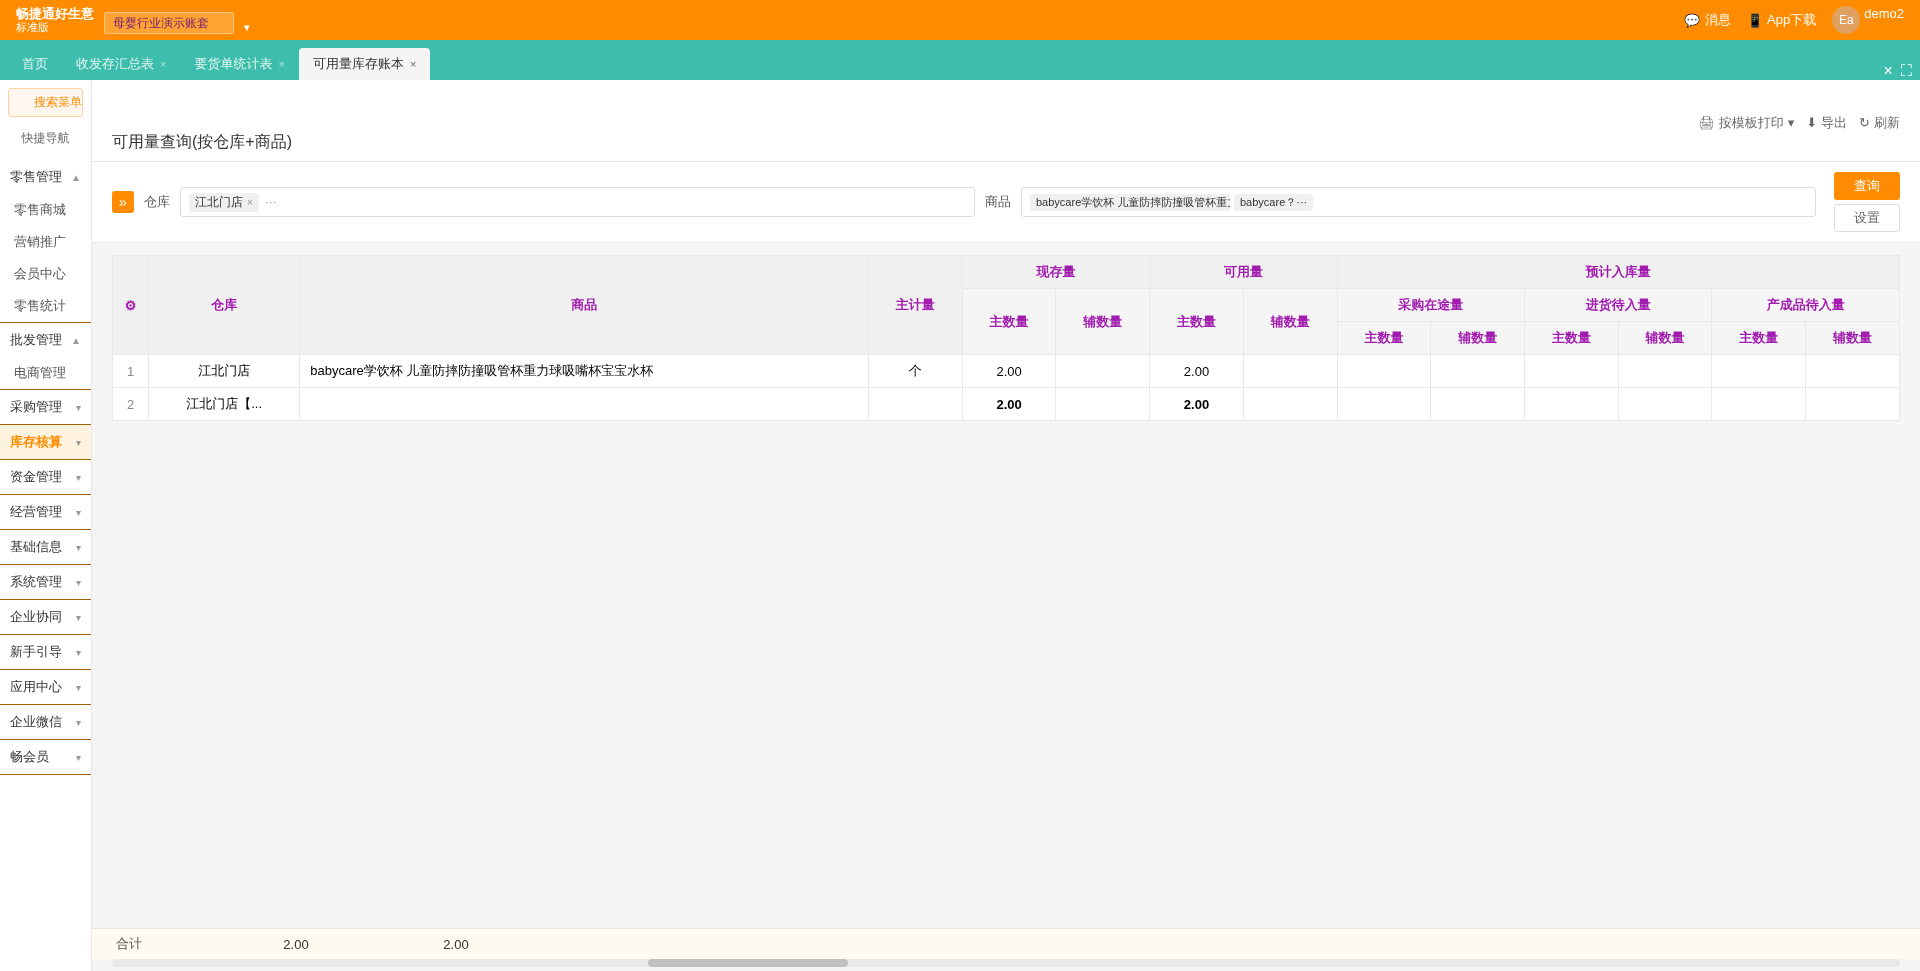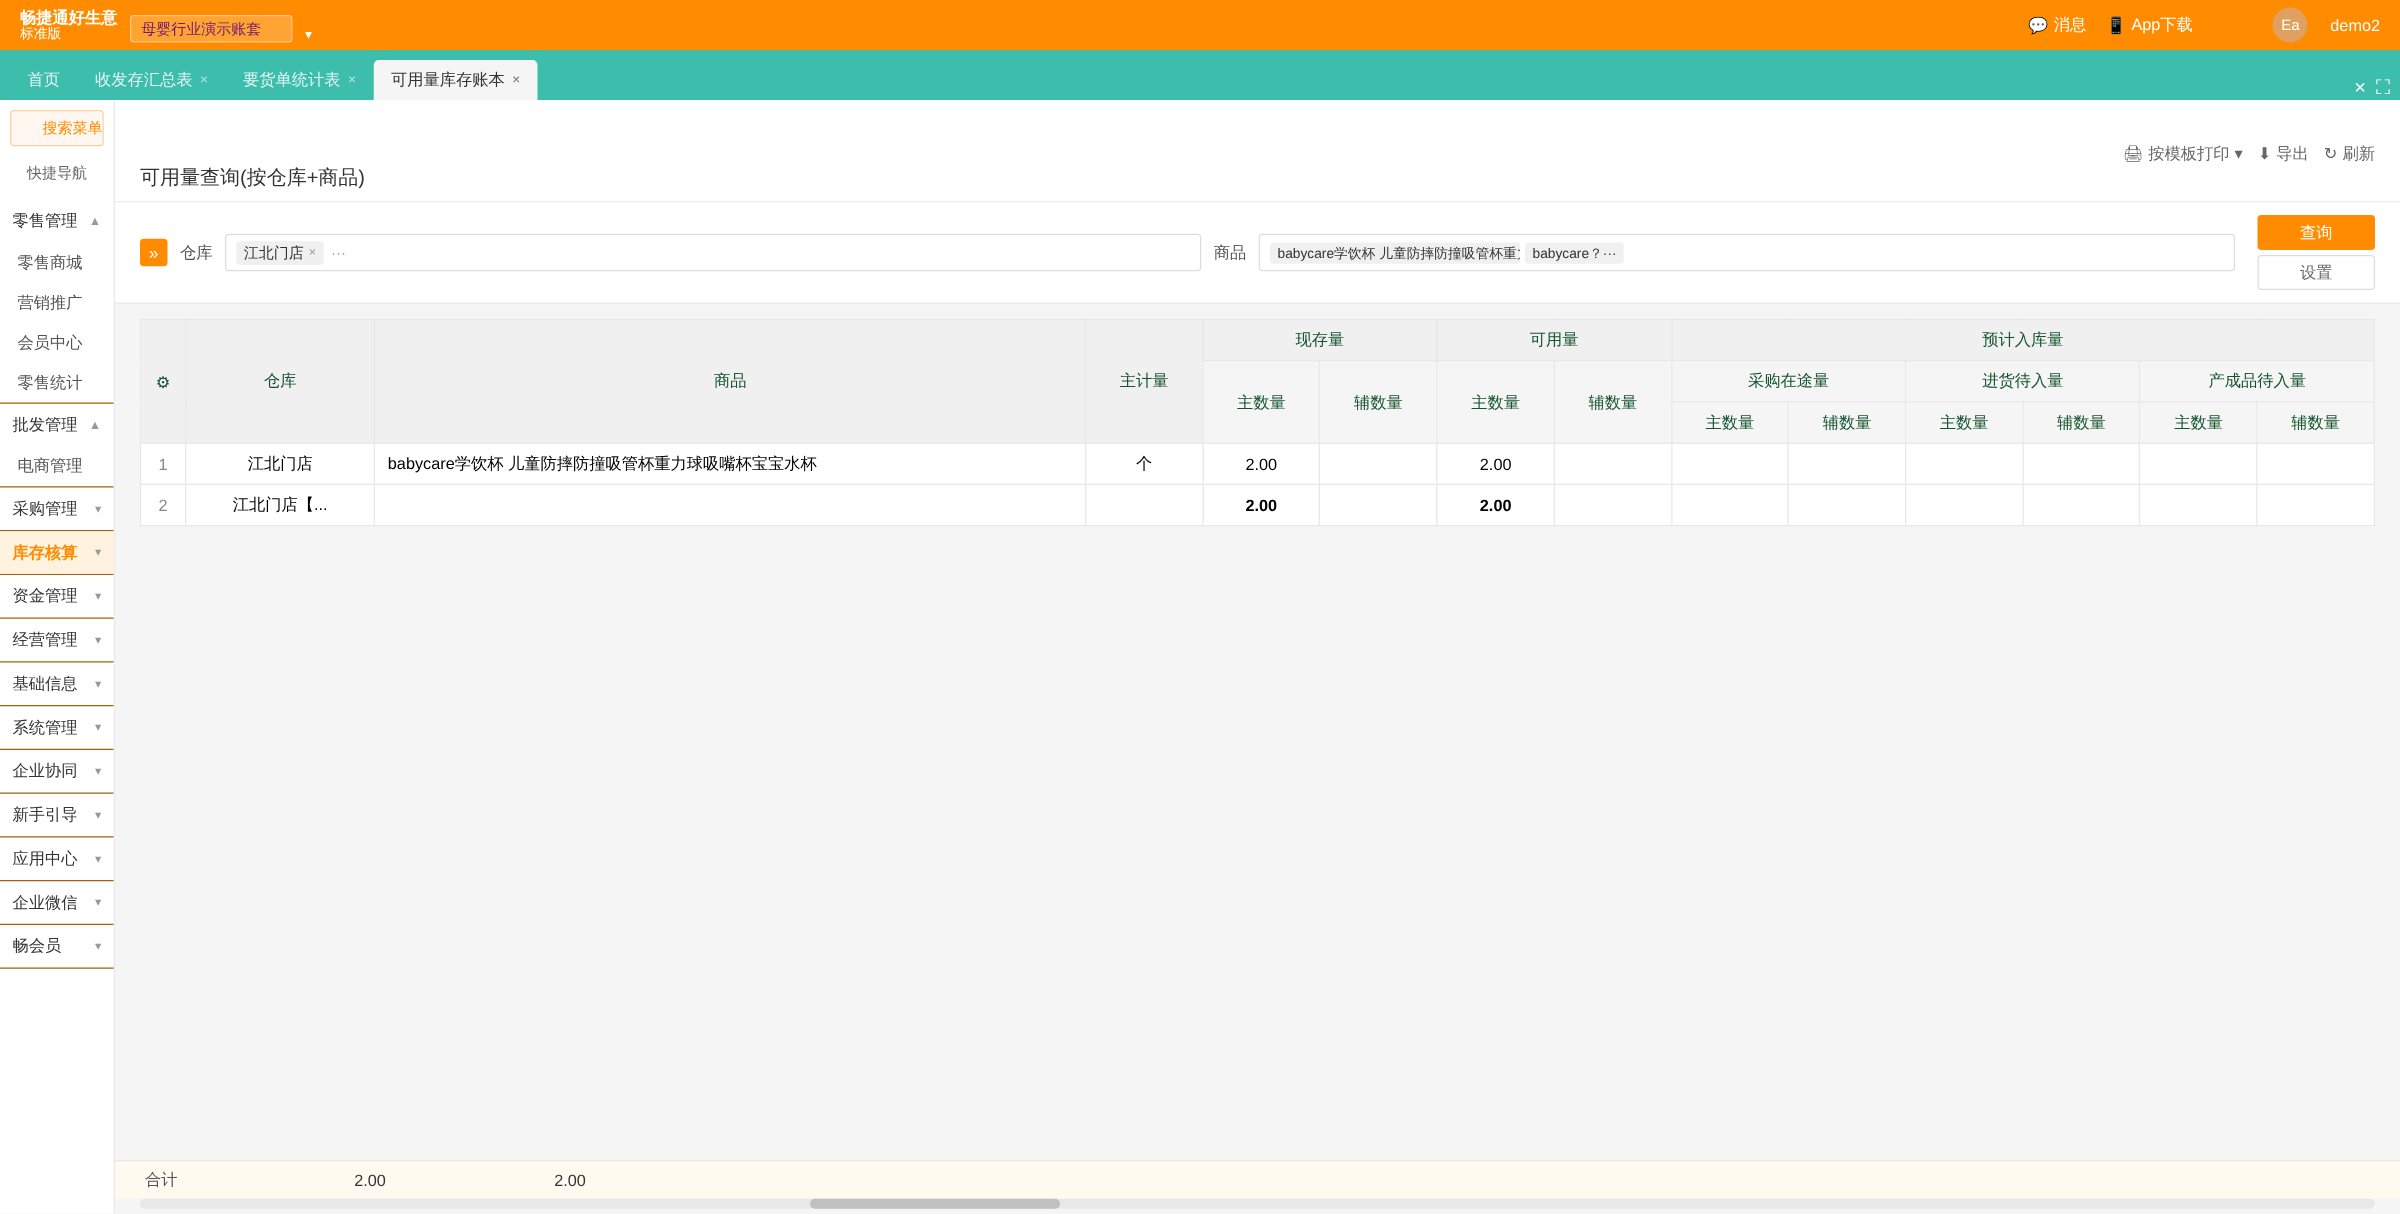--- a/index.html
+++ b/index.html
@@ -49,28 +49,28 @@
     .filter-area { background: #fff; padding: 10px 20px; border-bottom: 1px solid #e8e8e8; display: flex; align-items: center; gap: 10px; flex-shrink: 0; }
     .filter-expand-btn { background: #ff8c00; color: white; border: none; width: 22px; height: 22px; border-radius: 3px; cursor: pointer; font-size: 14px; display: flex; align-items: center; justify-content: center; flex-shrink: 0; }
     .filter-label { color: #555; font-size: 13px; flex-shrink: 0; }
     .filter-tag-area { display: flex; align-items: center; gap: 6px; flex: 1; border: 1px solid #ddd; border-radius: 3px; padding: 3px 8px; min-height: 30px; flex-wrap: wrap; }
     .filter-tag { background: #f0f0f0; border-radius: 3px; padding: 1px 6px; font-size: 12px; display: flex; align-items: center; gap: 4px; color: #333; }
     .filter-tag-close { cursor: pointer; color: #999; font-size: 10px; }
     .filter-more { color: #999; font-size: 12px; cursor: pointer; }
     .filter-product-tags { display: flex; align-items: center; gap: 4px; border: 1px solid #ddd; border-radius: 3px; padding: 3px 8px; flex: 1; min-height: 30px; }
     .filter-product-tag { background: #f0f0f0; border-radius: 3px; padding: 1px 6px; font-size: 11px; display: flex; align-items: center; gap: 3px; color: #333; max-width: 200px; overflow: hidden; text-overflow: ellipsis; white-space: nowrap; }
     .filter-actions { display: flex; flex-direction: column; gap: 4px; margin-left: 8px; }
-    .btn-query { background: #ff8c00; color: white; border: none; padding: 5px 34px; border-radius: 3px; font-size: 13px; cursor: pointer; }
+    .btn-query { background: #ff8c00; color: white; border: none; padding: 5px 20px; border-radius: 3px; font-size: 13px; cursor: pointer; }
     .btn-setting { background: #fff; color: #666; border: 1px solid #ddd; padding: 4px 14px; border-radius: 3px; font-size: 13px; cursor: pointer; }
 
     
     .table-area { flex: 1; padding: 12px 20px; overflow: auto; }
     .data-table { width: 100%; border-collapse: collapse; background: #fff; font-size: 13px; }
     .data-table th, .data-table td { border: 1px solid #e8e8e8; padding: 7px 10px; text-align: center; white-space: nowrap; }
-    .data-table th { background: #f5f5f5; color: #14532d; font-weight: 400; }
+    .data-table th { background: #f5f5f5; color: #a21caf; font-weight: 700; }
     .data-table thead tr:first-child th { background: #f0f0f0; }
     .data-table td:nth-child(3) { text-align: left; }
     .th-settings { width: 36px; }
     .row-num { color: #888; }
 
     
     .table-footer { background: #fffaf0; border-top: 1px solid #e8e8e8; padding: 6px 24px; display: flex; align-items: center; }
     .footer-label { color: #555; font-size: 13px; width: 140px; }
     .footer-values { display: flex; flex: 1; }
     .footer-cell { flex: 1; text-align: center; font-size: 13px; font-weight: 500; color: #333; }
@@ -95,21 +95,21 @@
   </div>
   <div class="top-bar-right">
     <span>
       <span>💬</span>
       <span>消息</span>
     </span>
     <span>
       <span>📱</span>
       <span>App下载</span>
     </span>
-    <span style="display:flex;align-items:center;gap:18px;margin-left:48px;">
+    <span style="display:flex;align-items:flex-start;gap:4px;">
       <div class="avatar">Ea</div>
       <span>demo2</span>
     </span>
   </div>
 </div>
 
 <div class="tab-bar">
   <div class="tab">
     <span>首页</span>
   </div>

